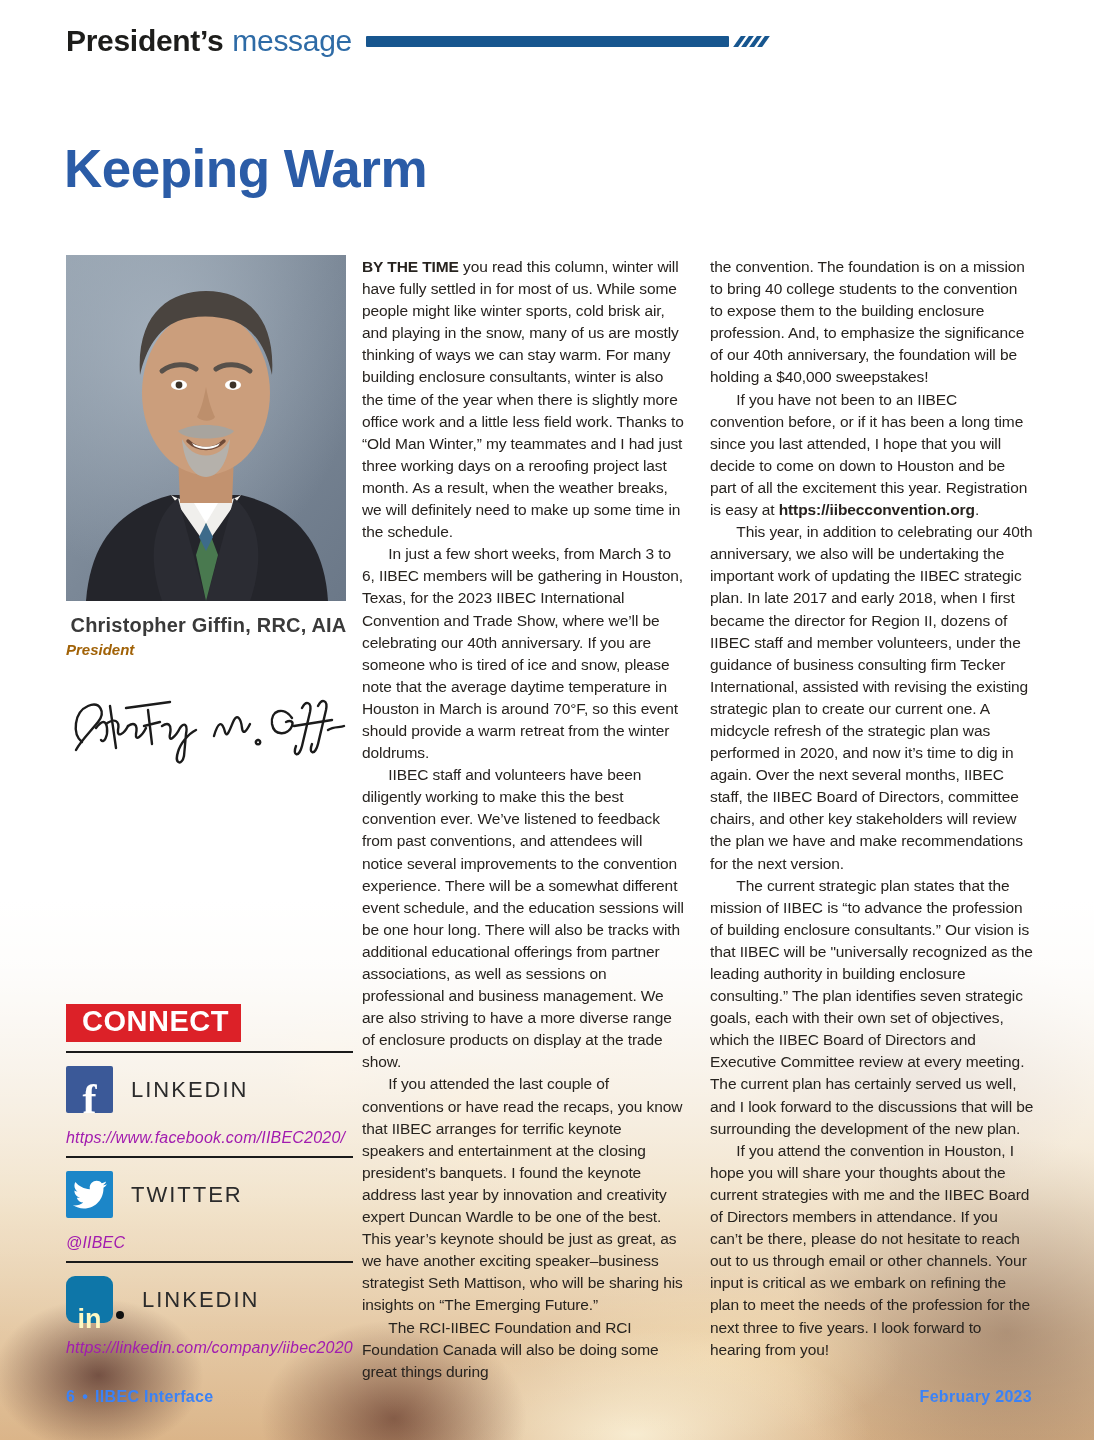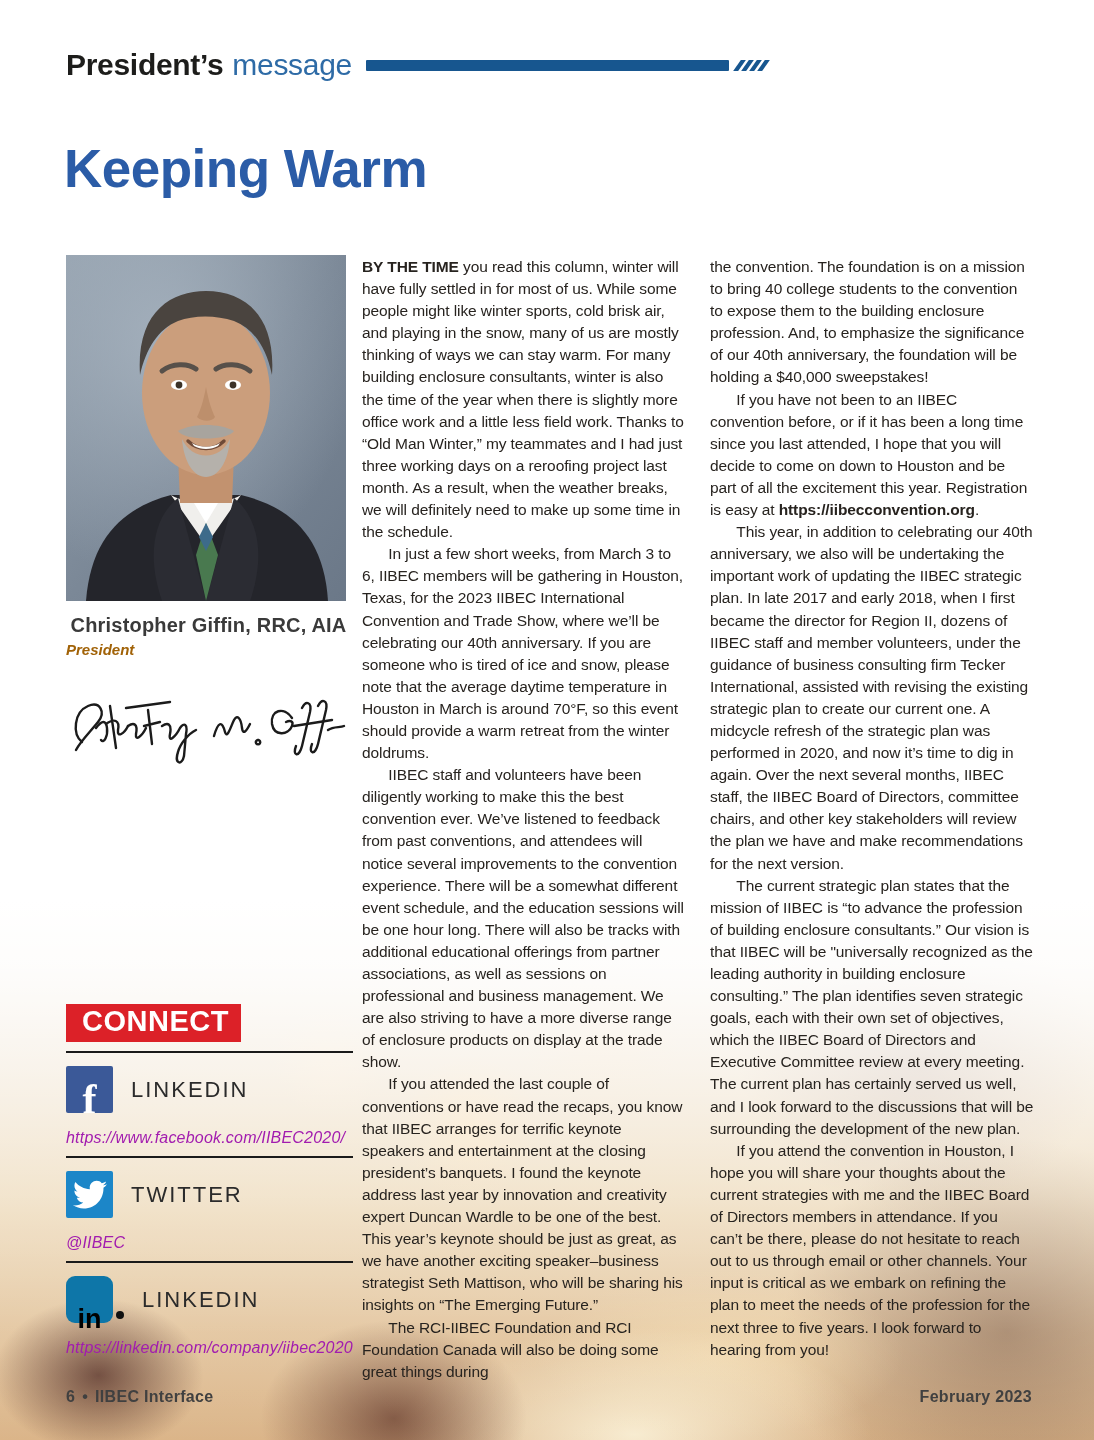--- a/index.html
+++ b/index.html
@@ -24,21 +24,21 @@
       radial-gradient(ellipse 260px 120px at 66% 84%, rgba(240,214,168,.85), rgba(240,214,168,0) 70%),
       radial-gradient(circle 70px at 43% 42%, rgba(248,221,178,.8), rgba(248,221,178,0) 100%),
       radial-gradient(circle 55px at 30% 30%, rgba(246,226,196,.7), rgba(246,226,196,0) 100%),
       radial-gradient(circle 80px at 55% 25%, rgba(243,220,188,.6), rgba(243,220,188,0) 100%),
       radial-gradient(ellipse 300px 260px at 92% 80%, rgba(112,78,58,.55), rgba(112,78,58,0) 75%),
       radial-gradient(ellipse 240px 200px at 84% 30%, rgba(176,152,140,.5), rgba(176,152,140,0) 75%),
       linear-gradient(to bottom, #efe6dc 0%, #ecd7b4 55%, #d9b183 100%);
   }
 
   
-  .kicker{position:absolute;left:66px;top:48px;width:700px;display:flex;align-items:center;text-align:center;}
+  .kicker{position:absolute;left:66px;top:24px;width:700px;display:flex;align-items:center;text-align:center;}
   .kicker .bold{font-size:30px;font-weight:bold;color:#1d1d1b;letter-spacing:-.3px;}
   .kicker .light{font-size:30px;font-weight:normal;color:#2e6ba6;margin-left:9px;letter-spacing:-.3px;}
   .kicker-rule{flex:1;height:11px;background:#17568f;margin-left:14px;border-radius:1px;}
   .hashes{display:flex;margin-left:5px;}
   .hashes span{display:block;width:5px;height:11px;background:#17568f;margin-left:3px;transform:skewX(-35deg);}
 
   
   .title{position:absolute;left:64px;top:104px;font-size:53px;line-height:1.1;font-weight:bold;color:#2b5ca7;letter-spacing:-.5px;}
 
   
@@ -53,35 +53,35 @@
   .connect-heading{display:inline-block;background:#dc2128;color:#fff;font-weight:bold;font-size:29px;letter-spacing:.5px;padding:1px 12px 4px 16px;}
   .connect hr{border:none;border-top:2.5px solid #1a1a1a;margin:9px 0 0 0;}
   .social-row{display:flex;align-items:center;margin-top:13px;}
   .social-label{margin-left:18px;font-size:22px;color:#2b2b2b;letter-spacing:2px;}
   .social-handle{margin-top:16px;font-size:16px;font-style:italic;color:#a21caf;letter-spacing:.2px;}
   .icon-box{width:47px;height:47px;display:flex;align-items:center;justify-content:center;}
   .fb{background:#3b5998;border-radius:2px;}
   .fb .glyph{color:#fff;font-weight:bold;font-size:42px;line-height:1;transform:translatey(4px);font-family:"Liberation Serif",serif;position:relative;top:5px;}
   .tw{background:#1c86c8;border-radius:2px;}
   .li{background:#0e76a8;border-radius:9px;position:relative;}
-  .li .glyph{color:#000000;font-weight:bold;font-size:27px;font-family:"Liberation Sans",sans-serif;margin-top:40px;}
+  .li .glyph{color:#fef9c3;font-weight:bold;font-size:27px;font-family:"Liberation Sans",sans-serif;margin-top:40px;}
   .li-dot{width:8px;height:8px;border-radius:50%;background:#111;align-self:flex-end;margin-left:3px;margin-bottom:4px;}
 
   
   .bodycol{position:absolute;top:256px;width:324px;font-size:15.5px;line-height:22.1px;color:#27231f;text-align:left;letter-spacing:-.1px;}
   .col1{left:362px;}
   .col2{left:710px;}
   .bodycol p{margin:0;}
   .bodycol p.ind{text-indent:1.7em;}
   .lead{font-weight:bold;}
   .urlbold{font-weight:bold;}
 
   
   .footer{position:absolute;left:66px;right:62px;top:1388px;display:flex;justify-content:space-between;align-items:baseline;}
-  .footer .left,.footer .right{font-size:16px;font-weight:bold;color:#404040;letter-spacing:.3px;}
+  .footer .left,.footer .right{font-size:16px;font-weight:bold;color:#3b82f6;letter-spacing:.3px;}
   .footer .sep{margin:0 7px;}
 </style>
 </head>
 <body>
 
 <div class="page">
 
   <div class="bg-photo"></div>
 
   <div class="kicker">

